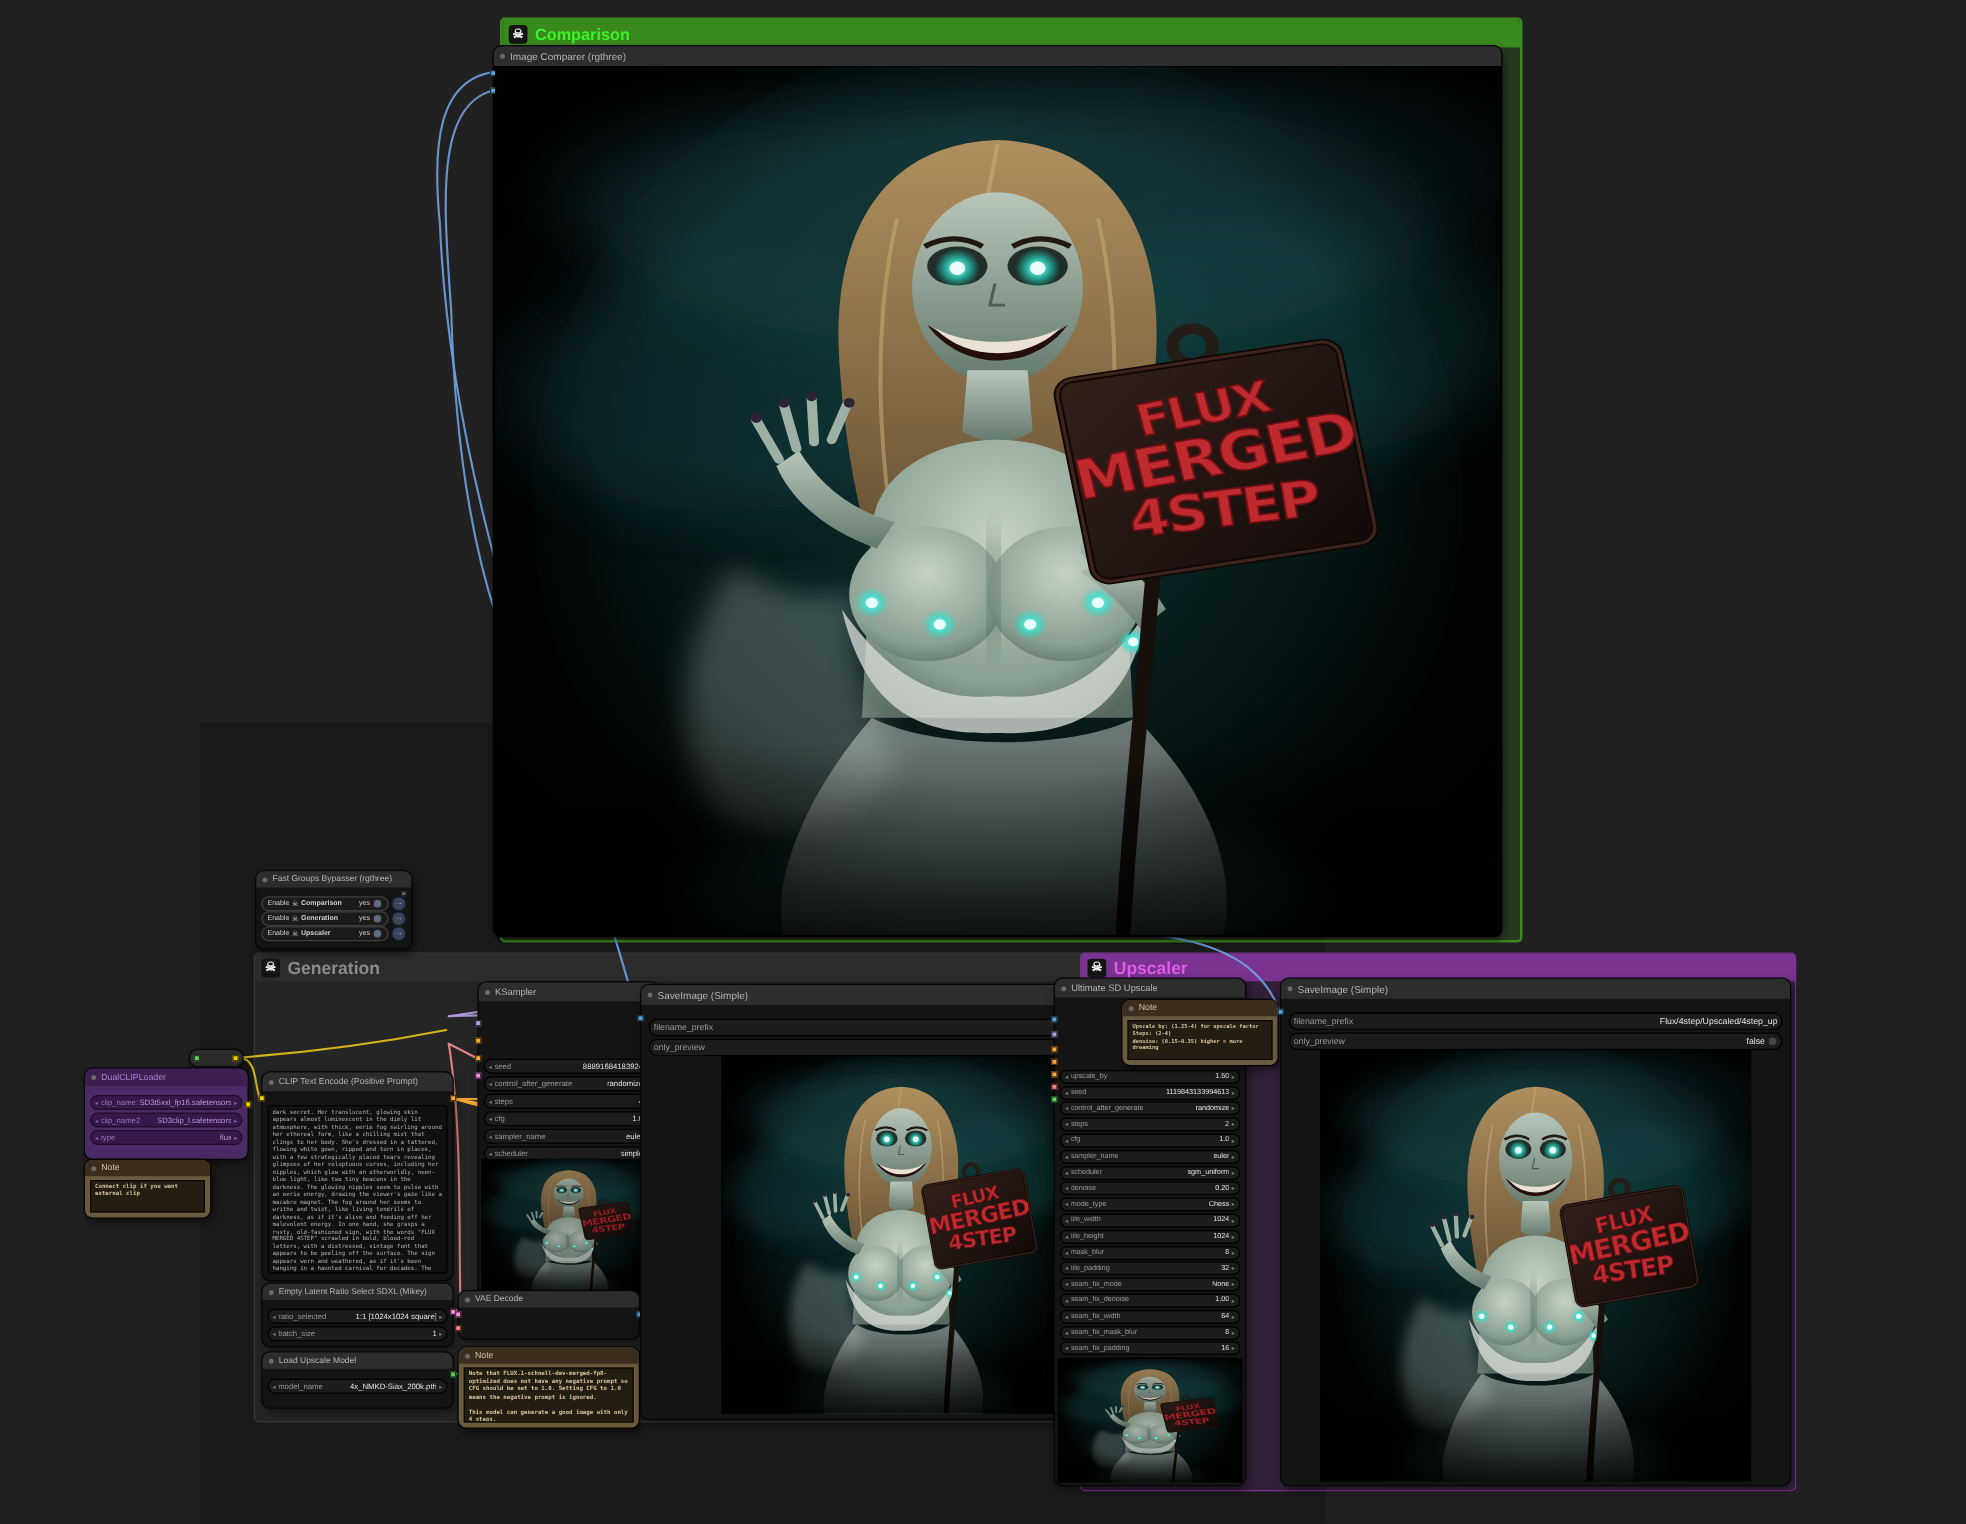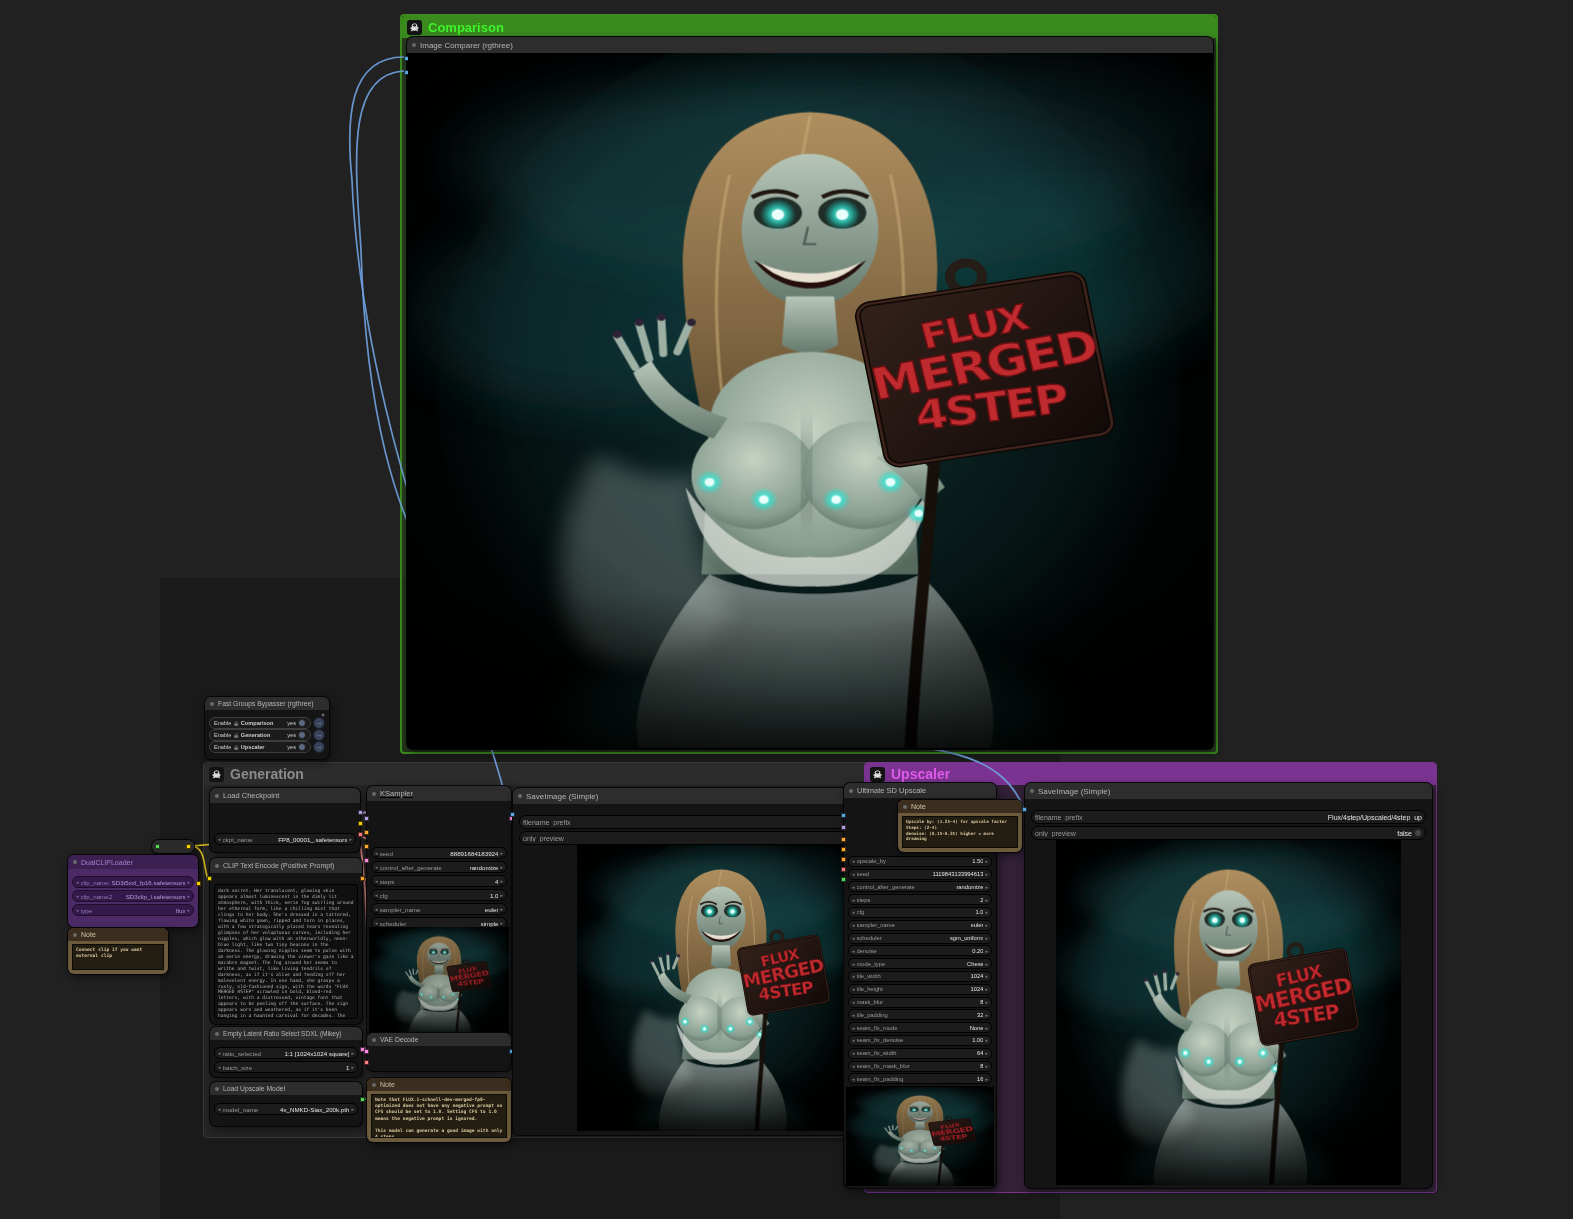--- a/index.html
+++ b/index.html
@@ -250,21 +250,21 @@
             <text y="6" font-size="25" transform="rotate(-2)">MERGED</text>
             <text y="30" font-size="23" transform="rotate(2)">4STEP</text>
           </g>
         </g>
         <rect width="400" height="400" fill="url(#gVig)"></rect>
         <rect y="310" width="400" height="90" fill="url(#gBot)"></rect>
       </symbol>
     </defs>
   </svg>
 
-  <div class="node" style="left:407px;top:37px;width:806px;height:712px;background:#000;">
+  <div class="node" style="left:395px;top:37px;width:806px;height:712px;background:#000;">
     <div class="nh" style="font-size:8px;height:16px">
       <span class="cdot"></span>
       <span>Image Comparer (rgthree)</span>
     </div>
     <div class="slot sl-image" style="left:-3px;top:19px"></div>
     <div class="slot sl-image" style="left:-3px;top:33px"></div>
     <div class="imgbox" style="left:1px;top:16px;right:1px;bottom:1px">
       <svg class="ghost-img" viewBox="0 0 400 400" preserveAspectRatio="none">
           <use href="#ghost" xlink:href="#ghost"></use>
         </svg>
@@ -343,36 +343,20 @@
   </div>
 
   <div class="node note" style="left:68px;top:928px;width:100px;height:46px;">
     <div class="nh">
       <span class="cdot"></span>
       <span>Note</span>
     </div>
     <div class="note-text" style="left:4px;top:16px;right:4px;bottom:4px">Connect clip if you want external clip</div>
   </div>
 
-  <div class="node" style="left:210px;top:788px;width:150px;height:64px;">
-    <div class="nh">
-      <span class="cdot"></span>
-      <span>Load Checkpoint</span>
-    </div>
-    <div class="slot sl-model" style="right:-3px;top:22px"></div>
-    <div class="slot sl-clip" style="right:-3px;top:33px"></div>
-    <div class="slot sl-vae" style="right:-3px;top:44px"></div>
-    <div class="spacer" style="height:28px"></div>
-    <div class="widget">
-      <span class="arr">◂</span>
-      <span class="wn">ckpt_name</span>
-      <span class="wv">FP8_00001_.safetensors</span>
-      <span class="arr">▸</span>
-    </div>
-  </div>
 
   <div class="node" style="left:210px;top:858px;width:152px;height:166px;">
     <div class="nh" style="font-size:7px">
       <span class="cdot"></span>
       <span>CLIP Text Encode (Positive Prompt)</span>
     </div>
     <div class="slot sl-clip" style="left:-3px;top:18px"></div>
     <div class="slot sl-cond" style="right:-3px;top:18px"></div>
     <div class="prompt">dark secret. Her translucent, glowing skin appears almost luminescent in the dimly lit atmosphere, with thick, eerie fog swirling around her ethereal form, like a chilling mist that clings to her body. She's dressed in a tattered, flowing white gown, ripped and torn in places, with a few strategically placed tears revealing glimpses of her voluptuous curves, including her nipples, which glow with an otherworldly, neon-blue light, like two tiny beacons in the darkness. The glowing nipples seem to pulse with an eerie energy, drawing the viewer's gaze like a macabre magnet. The fog around her seems to writhe and twist, like living tendrils of darkness, as if it's alive and feeding off her malevolent energy. In one hand, she grasps a rusty, old-fashioned sign, with the words "FLUX MERGED 4STEP" scrawled in bold, blood-red letters, with a distressed, vintage font that appears to be peeling off the surface. The sign appears worn and weathered, as if it's been hanging in a haunted carnival for decades. The overall atmosphere is dark, foreboding, and unsettling, with the ghost's unnerving gaze drawing the viewer in, as if beckoning them to step into her nightmare realm, where the lines between horror and seduction blur into a twisted, supernatural realm</div>
   </div>
@@ -406,21 +390,21 @@
     <div class="slot sl-upmodel" style="right:-3px;top:15px"></div>
     <div class="spacer" style="height:6px"></div>
     <div class="widget">
       <span class="arr">◂</span>
       <span class="wn">model_name</span>
       <span class="wv">4x_NMKD-Siax_200k.pth</span>
       <span class="arr">▸</span>
     </div>
   </div>
 
-  <div class="node" style="left:367px;top:786px;width:144px;height:252px;text-decoration:underline;">
+  <div class="node" style="left:383px;top:786px;width:144px;height:252px;">
     <div class="nh">
       <span class="cdot"></span>
       <span>KSampler</span>
     </div>
     <div class="slot sl-model" style="left:-3px;top:30px"></div>
     <div class="slot sl-cond" style="left:-3px;top:44px"></div>
     <div class="slot sl-cond" style="left:-3px;top:58px"></div>
     <div class="slot sl-latent" style="left:-3px;top:72px"></div>
     <div class="slot sl-latent" style="right:-3px;top:30px"></div>
     <div class="spacer" style="height:44px"></div>

